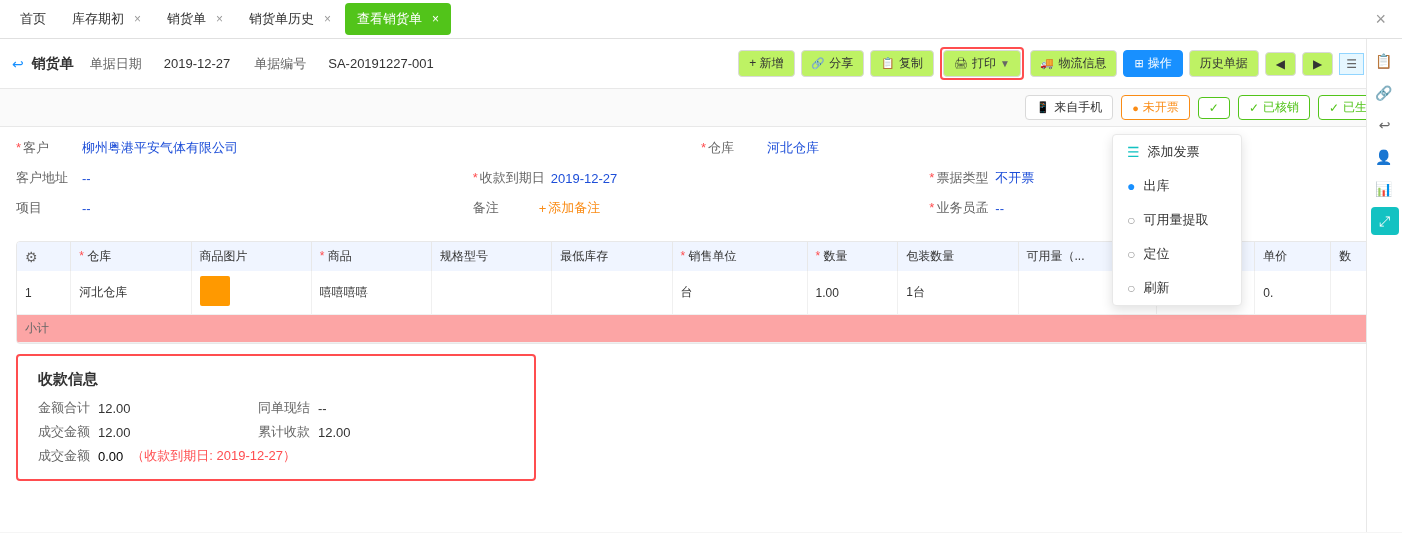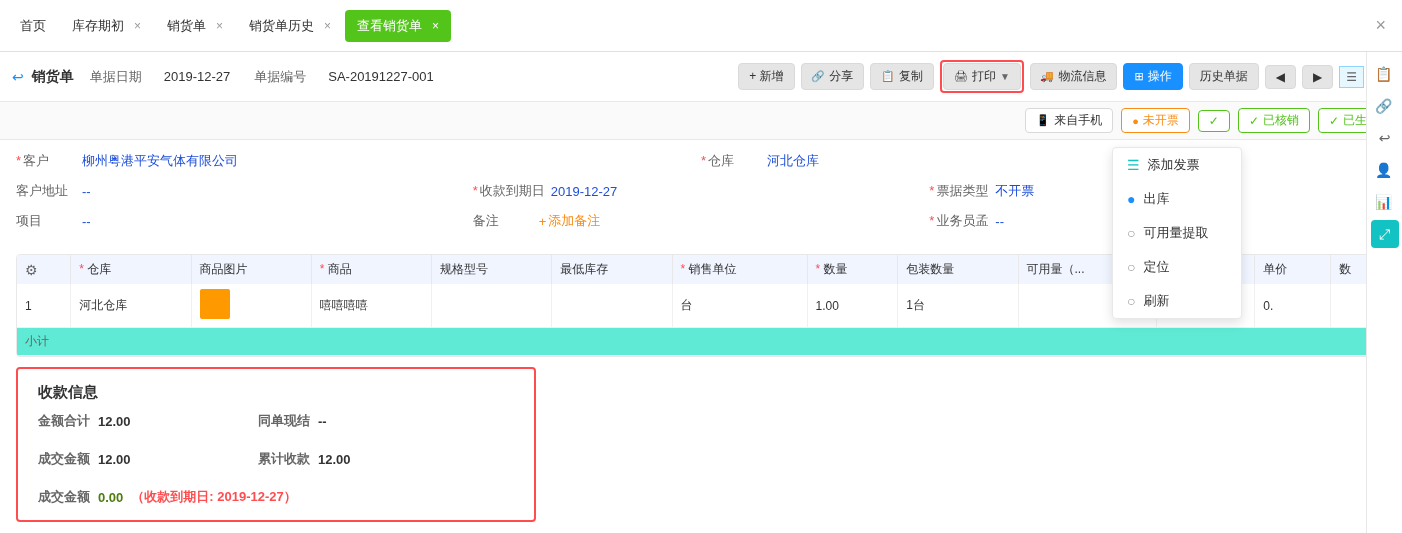--- a/index.html
+++ b/index.html
@@ -1,21 +1,21 @@
 <!DOCTYPE html>
 <html><head>
   <meta charset="utf-8">
   <style>
     * { box-sizing: border-box; margin: 0; padding: 0; }
     body { font-family: 'Microsoft YaHei', Arial, sans-serif; font-size: 13px; background: #f5f5f5; color: #333; overflow: hidden; }
 
     
     .tab-bar {
       display: flex; align-items: center; background: #fff; border-bottom: 1px solid #e0e0e0;
-      height: 52px; padding: 0 8px; gap: 2px;
+      height: 39px; padding: 0 8px; gap: 2px;
     }
     .tab {
       display: flex; align-items: center; padding: 0 12px; height: 32px; border-radius: 4px 4px 0 0;
       cursor: pointer; font-size: 13px; gap: 6px; white-space: nowrap;
     }
     .tab.highlight { background: #52c41a; color: #fff; border-radius: 4px; }
     .tab-close { color: #999; font-size: 12px; cursor: pointer; margin-left: 4px; }
     .close-btn { margin-left: auto; font-size: 18px; cursor: pointer; color: #999; padding: 0 8px; }
 
     
@@ -24,21 +24,21 @@
     
     .toolbar {
       display: flex; align-items: center; background: #fff; padding: 8px 12px;
       border-bottom: 1px solid #e8e8e8; gap: 8px;
     }
     .doc-icon { color: #1890ff; font-size: 14px; }
     .doc-type-label { font-size: 14px; font-weight: bold; color: #333; margin-right: 8px; }
     .doc-field { display: flex; align-items: center; gap: 8px; margin-right: 16px; }
     .doc-field-value { color: #333; font-weight: 500; }
     .toolbar-right { margin-left: auto; display: flex; align-items: center; gap: 6px; }
-    .btn { display: flex; align-items: center; gap: 4px; padding: 4px 10px; border-radius: 4px; cursor: pointer; font-size: 12px; border: 1px solid #d9d9d9; background: #e5e5e5; color: #333; white-space: nowrap; }
+    .btn { display: flex; align-items: center; gap: 4px; padding: 4px 10px; border-radius: 4px; cursor: pointer; font-size: 12px; border: 1px solid #d9d9d9; background: #bef264; color: #333; white-space: nowrap; }
     .btn-action { background: #1890ff; color: #fff; border-color: #1890ff; }
 
     
     .action-bar {
       display: flex; align-items: center; background: #fafafa; padding: 6px 12px;
       border-bottom: 1px solid #e8e8e8; gap: 8px; justify-content: flex-end;
     }
     .action-btn { display: flex; align-items: center; gap: 4px; padding: 3px 10px; border-radius: 4px; cursor: pointer; font-size: 12px; border: 1px solid #d9d9d9; background: #fff; color: #333; }
     .status-btn { display: flex; align-items: center; gap: 4px; padding: 3px 10px; border-radius: 4px; cursor: pointer; font-size: 12px; }
     .status-confirmed { background: #fff; color: #52c41a; border: 1px solid #52c41a; border-radius: 4px; }
@@ -53,35 +53,35 @@
     .form-value { color: #1d4ed8; }
     .add-note { color: #fa8c16; cursor: pointer; display: flex; align-items: center; gap: 2px; }
 
     
     .table-container { margin: 0 16px; border: 1px solid #e8e8e8; border-radius: 4px; overflow: hidden; }
     table { width: 100%; border-collapse: collapse; font-size: 12px; }
     thead tr { background: #f0f5ff; }
     th { padding: 6px 8px; text-align: left; font-weight: 500; color: #333; border-right: 1px solid #e8e8e8; white-space: nowrap; }
     th .required { color: #ff4d4f; }
     td { padding: 5px 8px; border-bottom: 1px solid #f0f0f0; border-right: 1px solid #f0f0f0; }
-    tr.subtotal td { background: #5eead4; color: #666; }
+    tr.subtotal td { background: #fca5a5; color: #666; }
     .gear-icon { color: #666; font-size: 14px; }
     .product-img { width: 30px; height: 30px; background: #ff9900; display: inline-block; border-radius: 2px; }
 
     
     .summary-panel {
       margin: 10px 16px; padding: 14px 20px; border: 2px solid #ff4d4f;
       border-radius: 4px; background: #fff; display: inline-block; min-width: 520px;
     }
     .summary-title { font-weight: bold; font-size: 15px; margin-bottom: 10px; }
-    .summary-grid { display: grid; grid-template-columns: 200px 200px; gap: 20px 20px; font-weight: bold; }
+    .summary-grid { display: grid; grid-template-columns: 200px 200px; gap: 6px 20px; }
     .summary-row { display: flex; align-items: center; gap: 8px; }
     .summary-label { color: #666; white-space: nowrap; }
     .summary-value { color: #333; }
-    .summary-value.red { color: #4d7c0f; }
+    .summary-value.red { color: #000000; }
     .summary-value.date { color: #ff4d4f; }
 
     
     .dropdown-menu {
       position: absolute; background: #fff; border: 1px solid #e8e8e8;
       border-radius: 4px; box-shadow: 0 4px 12px rgba(0,0,0,0.12);
       z-index: 100; min-width: 130px; top: 95px; right: 160px;
     }
     .dropdown-item {
       display: flex; align-items: center; gap: 8px; padding: 8px 14px;

